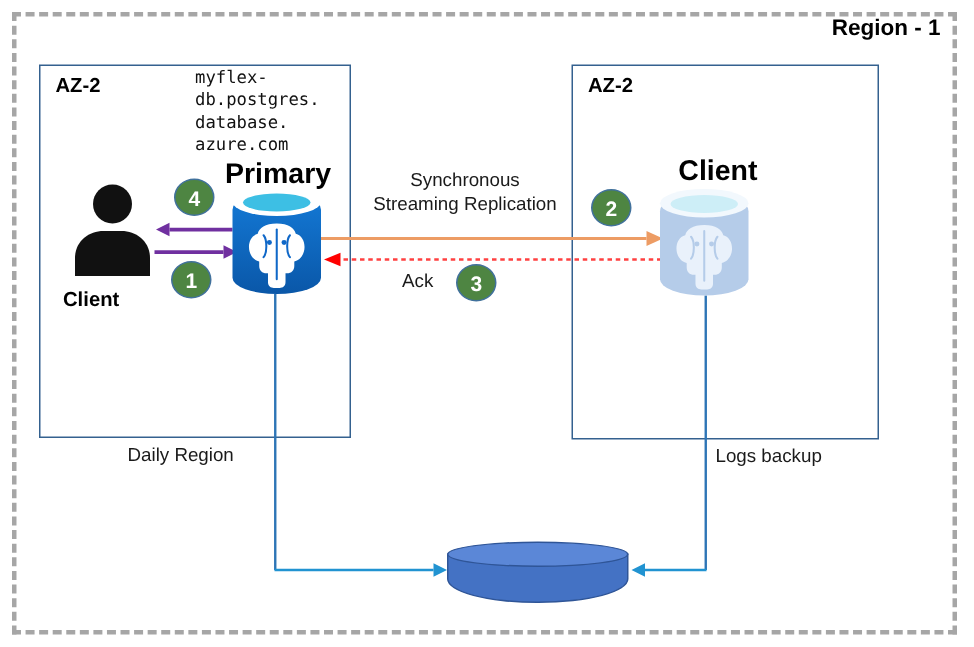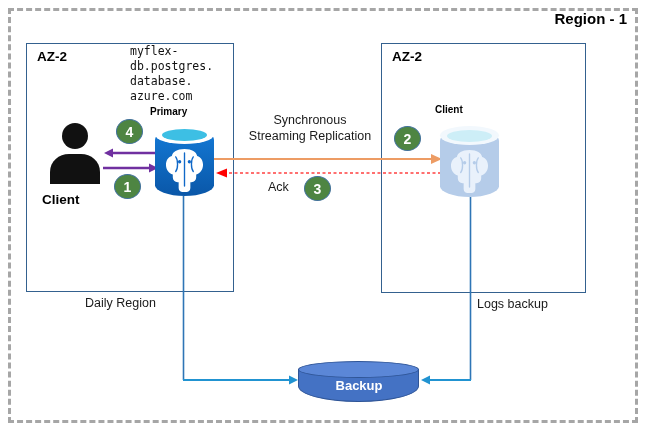--- a/index.html
+++ b/index.html
@@ -29,21 +29,21 @@
   .hostname {
     left:130px; top:44px; font-family:"DejaVu Sans Mono", monospace;
     font-size:11.5px; line-height:15px; white-space:pre-line; color:#111;
   }
 
   
   .client-icon { left:42px; top:122px; width:66px; height:64px; }
   .client-label { left:42px; top:192px; width:66px; font-weight:bold; font-size:13.5px; color:#000; }
 
   
-  .node-label { font-weight:bold; font-size:10px; color:#000; text-align:left; }
+  .node-label { font-weight:bold; font-size:19px; color:#000; text-align:right; }
   .primary-label { left:150px; top:106px; width:70px; }
   .standby-label { left:435px; top:104px; width:70px; }
 
   
   .pg { width:59px; height:71px; }
   .pg-primary { left:155px; top:125px; }
   .pg-standby { left:440px; top:126px; }
   .pg .body { position:absolute; left:0; top:9px; width:59px; height:62px;
     border-radius:6px 6px 30px 30px / 6px 6px 11px 11px; }
   .pg .rim { position:absolute; left:0; top:0; width:59px; height:19px; border-radius:50%; }
@@ -196,14 +196,13 @@
 <div class="abs flow-label logs-label">Logs backup</div>
 
 <div class="abs step step1">1</div>
 <div class="abs step step2">2</div>
 <div class="abs step step3">3</div>
 <div class="abs step step4">4</div>
 
 <div class="abs backup">
   <div class="bk-body"></div>
   <div class="bk-top"></div>
-  <div class="bk-label">Backup</div>
 </div>
 
 </body></html>

